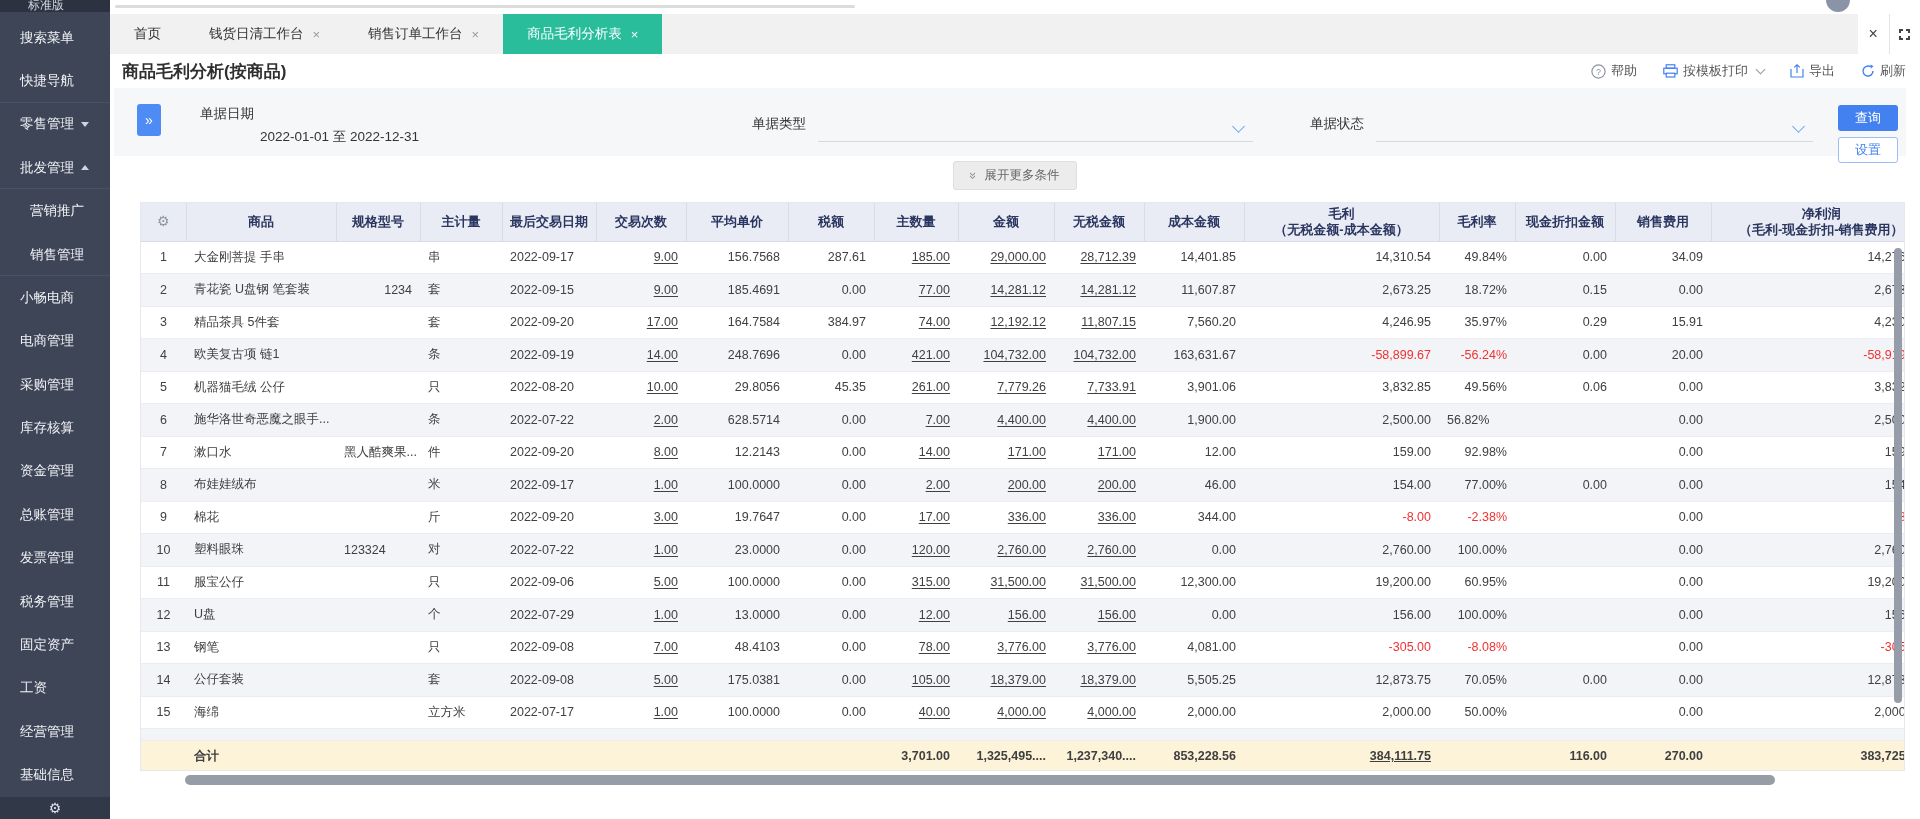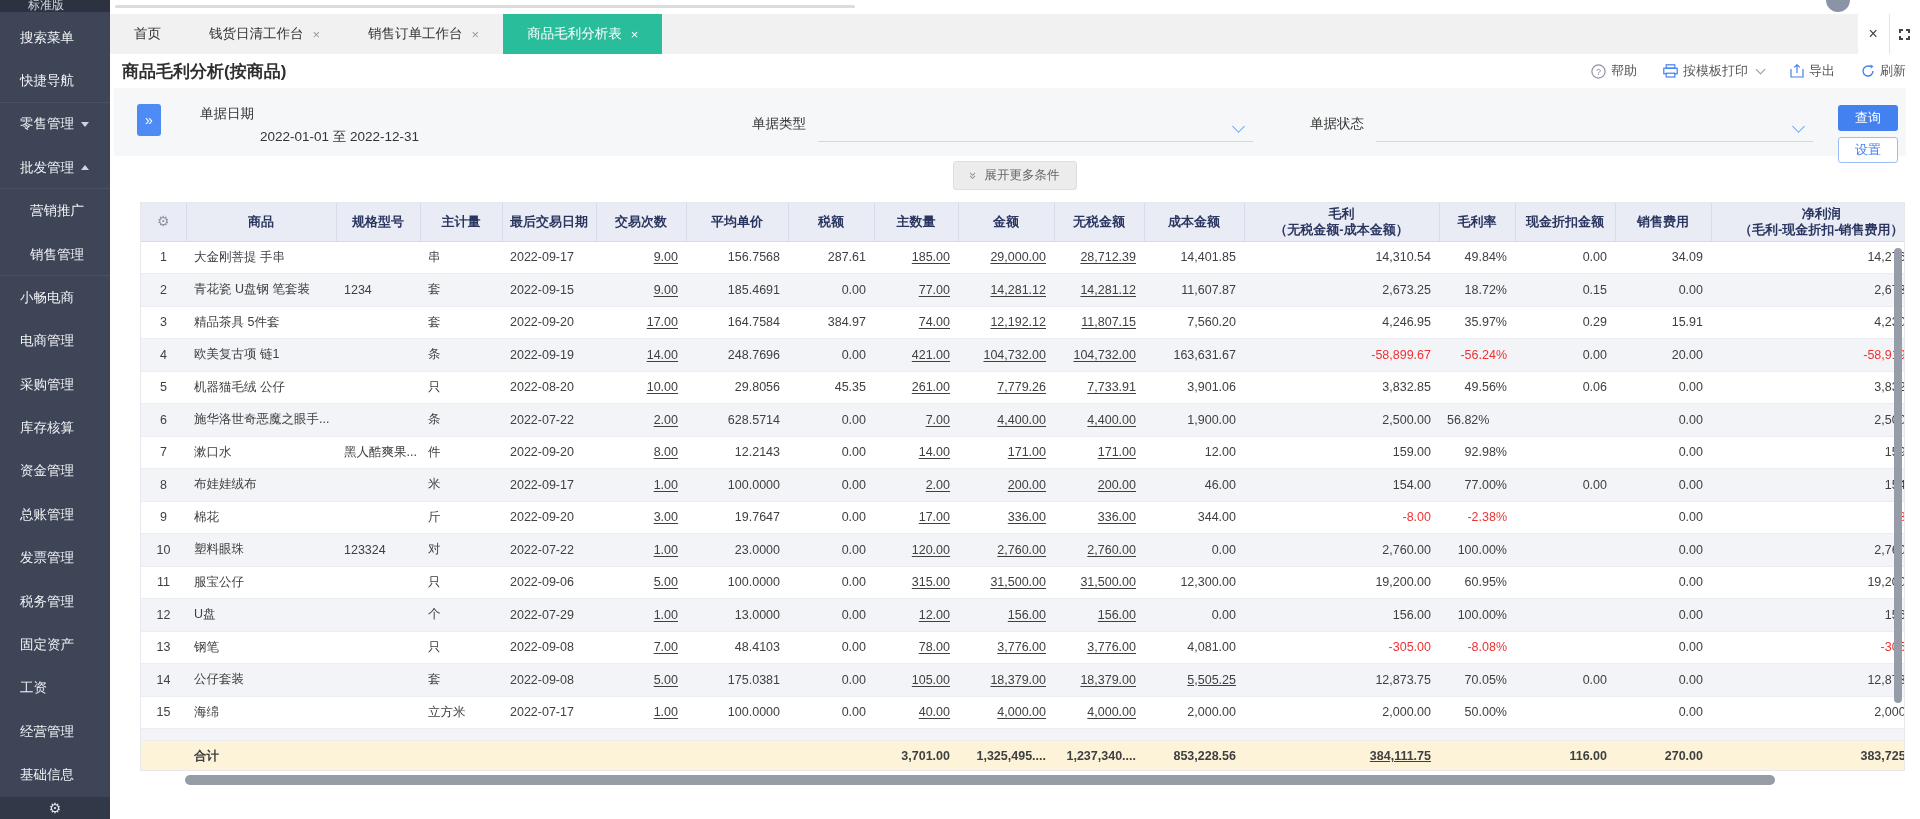--- a/index.html
+++ b/index.html
@@ -339,21 +339,21 @@
               <td style="text-align: right;">14,401.85</td>
               <td style="text-align: right;">14,310.54</td>
               <td style="text-align: right;">49.84%</td>
               <td style="text-align: right;">0.00</td>
               <td style="text-align: right;">34.09</td>
               <td style="text-align: right;">14,276.45</td>
             </tr>
             <tr>
               <td style="text-align: center;">2</td>
               <td style="text-align: left;">青花瓷 U盘钢 笔套装</td>
-              <td style="text-align: left;">1234</td>
+              <td style="text-align: right;">1234</td>
               <td style="text-align: left;">套</td>
               <td style="text-align: left;">2022-09-15</td>
               <td class="link" style="text-align: right;">9.00</td>
               <td style="text-align: right;">185.4691</td>
               <td style="text-align: right;">0.00</td>
               <td class="link" style="text-align: right;">77.00</td>
               <td class="link" style="text-align: right;">14,281.12</td>
               <td class="link" style="text-align: right;">14,281.12</td>
               <td style="text-align: right;">11,607.87</td>
               <td style="text-align: right;">2,673.25</td>
@@ -576,21 +576,21 @@
               <td style="text-align: left;">公仔套装</td>
               <td style="text-align: left;"></td>
               <td style="text-align: left;">套</td>
               <td style="text-align: left;">2022-09-08</td>
               <td class="link" style="text-align: right;">5.00</td>
               <td style="text-align: right;">175.0381</td>
               <td style="text-align: right;">0.00</td>
               <td class="link" style="text-align: right;">105.00</td>
               <td class="link" style="text-align: right;">18,379.00</td>
               <td class="link" style="text-align: right;">18,379.00</td>
-              <td style="text-align: right; text-decoration: underline;">5,505.25</td>
+              <td style="text-align: right;">5,505.25</td>
               <td style="text-align: right;">12,873.75</td>
               <td style="text-align: right;">70.05%</td>
               <td style="text-align: right;">0.00</td>
               <td style="text-align: right;">0.00</td>
               <td style="text-align: right;">12,873.75</td>
             </tr>
             <tr>
               <td style="text-align: center;">15</td>
               <td style="text-align: left;">海绵</td>
               <td style="text-align: left;"></td>

